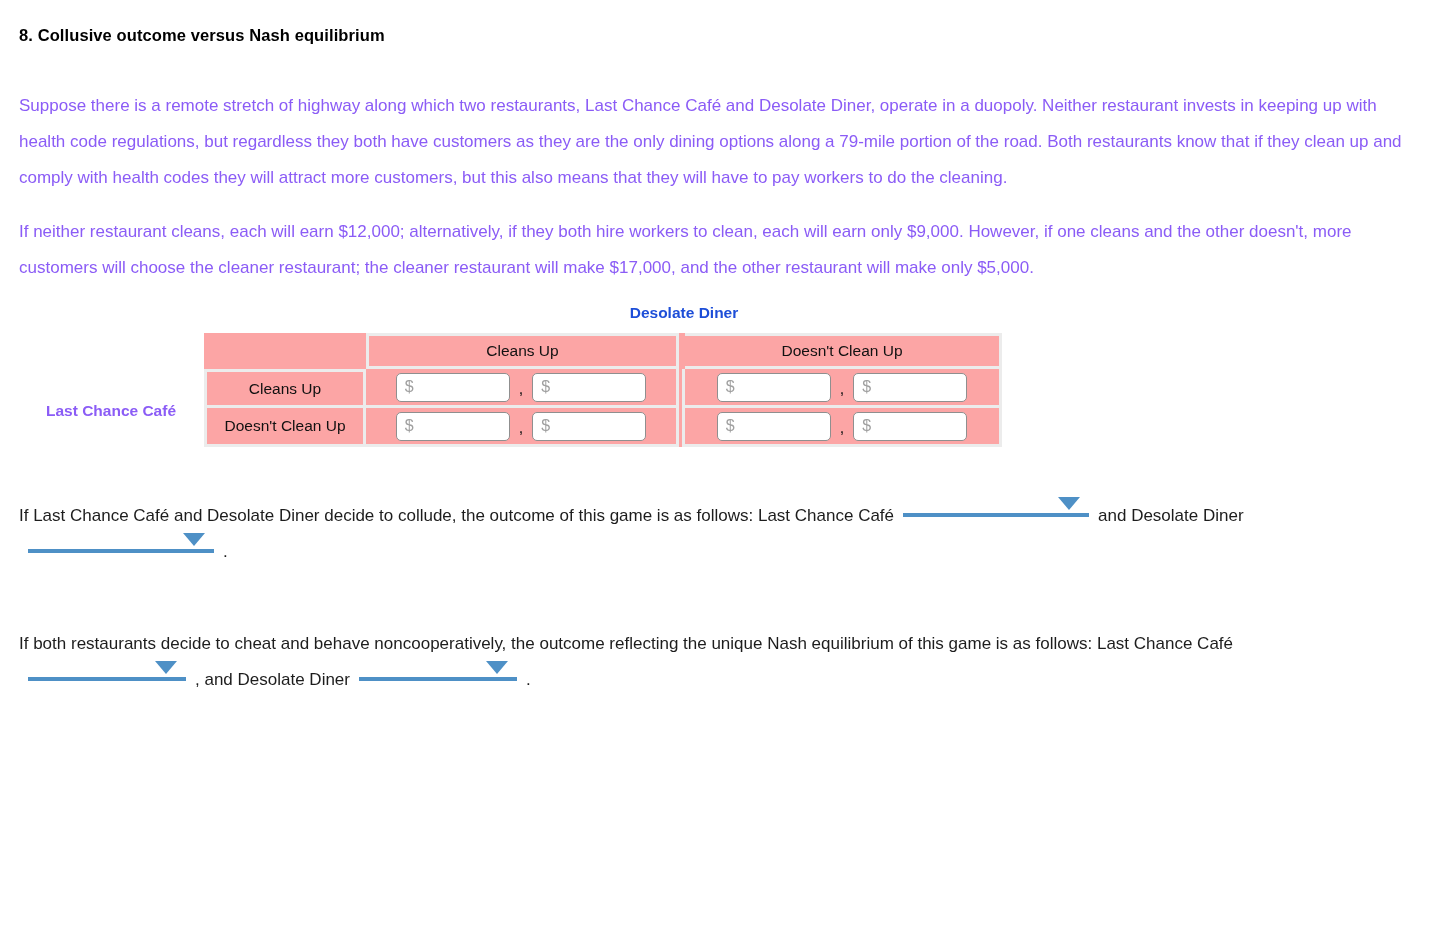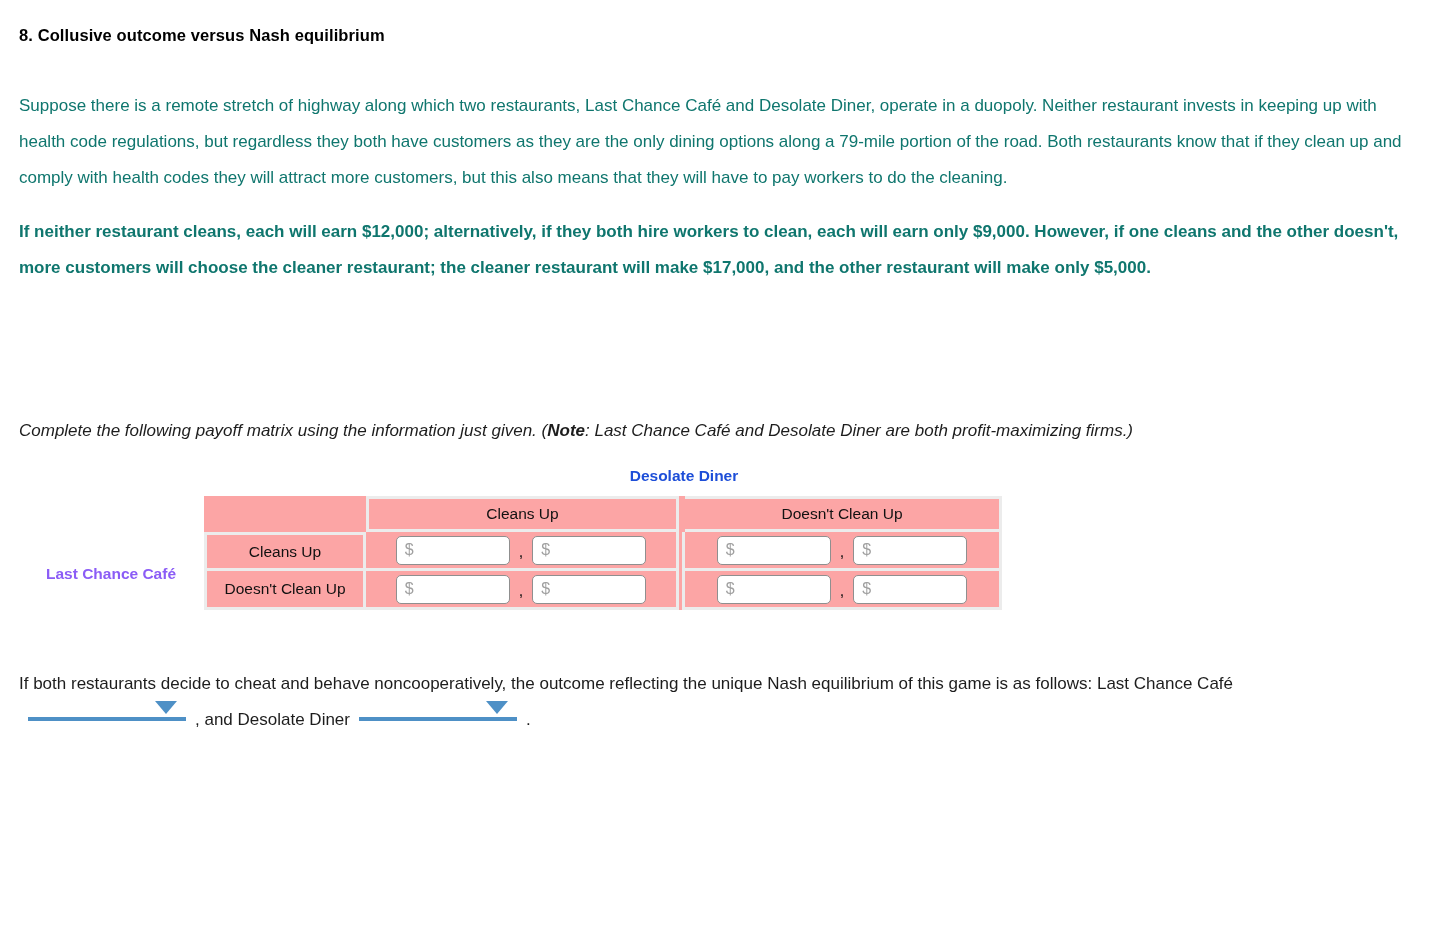--- a/index.html
+++ b/index.html
@@ -16,24 +16,24 @@
   }
   h1.page-title {
     font-size: 16.5px;
     font-weight: bold;
     color: #000000;
     letter-spacing: 0.1px;
   }
   .para {
     font-size: 17px;
     line-height: 36px;
-    color: #0f766e;
+    color: #8b5cf6;
   }
   .p1 { margin-top: 43px; }
-  .p2 { margin-top: 18px; font-weight: bold; }
+  .p2 { margin-top: 18px; }
   .instruction {
     margin-top: 127px;
     font-size: 17px;
     line-height: 36px;
     font-style: italic;
   }
   .instruction .note-bold { font-weight: bold; }
 
   
   .matrix-section {
@@ -158,21 +158,20 @@
 <body>
 
 <div class="content">
 
   <h1 class="page-title">8. Collusive outcome versus Nash equilibrium</h1>
 
   <p class="para p1">Suppose there is a remote stretch of highway along which two restaurants, Last Chance Café and Desolate Diner, operate in a duopoly. Neither restaurant invests in keeping up with health code regulations, but regardless they both have customers as they are the only dining options along a 79-mile portion of the road. Both restaurants know that if they clean up and comply with health codes they will attract more customers, but this also means that they will have to pay workers to do the cleaning.</p>
 
   <p class="para p2">If neither restaurant cleans, each will earn $12,000; alternatively, if they both hire workers to clean, each will earn only $9,000. However, if one cleans and the other doesn't, more customers will choose the cleaner restaurant; the cleaner restaurant will make $17,000, and the other restaurant will make only $5,000.</p>
 
-  <p class="instruction"><span>Complete the following payoff matrix using the information just given. (</span><span class="note-bold">Note</span><span>: Last Chance Café and Desolate Diner are both profit-maximizing firms.)</span></p>
 
   <div class="matrix-section">
     <div class="col-player-label">Desolate Diner</div>
     <div class="row-player-label">Last Chance Café</div>
 
     <table class="payoff">
       <tbody>
           <tr>
         <td class="corner"></td>
         <th class="chead first">Cleans Up</th>
@@ -212,16 +211,17 @@
             <input class="money" type="text" placeholder="$" style="">
             <span class="comma">,</span>
             <input class="money" type="text" placeholder="$" style="">
           </div>
         </td>
       </tr>
     </tbody>
       </table>
   </div>
 
+  <p class="q q1"><span>If Last Chance Café and Desolate Diner decide to collude, the outcome of this game is as follows: Last Chance Café</span><span class="dd"><span class="dd-value"></span><span class="dd-arrow"></span></span><span>and Desolate Diner</span><span class="dd"><span class="dd-value"></span><span class="dd-arrow"></span></span><span>.</span></p>
 
   <p class="q q2"><span>If both restaurants decide to cheat and behave noncooperatively, the outcome reflecting the unique Nash equilibrium of this game is as follows: Last Chance Café</span><span class="dd dd-sm"><span class="dd-value"></span><span class="dd-arrow"></span></span><span>, and Desolate Diner</span><span class="dd dd-sm"><span class="dd-value"></span><span class="dd-arrow"></span></span><span>.</span></p>
 
 </div>
 
 </body></html>

